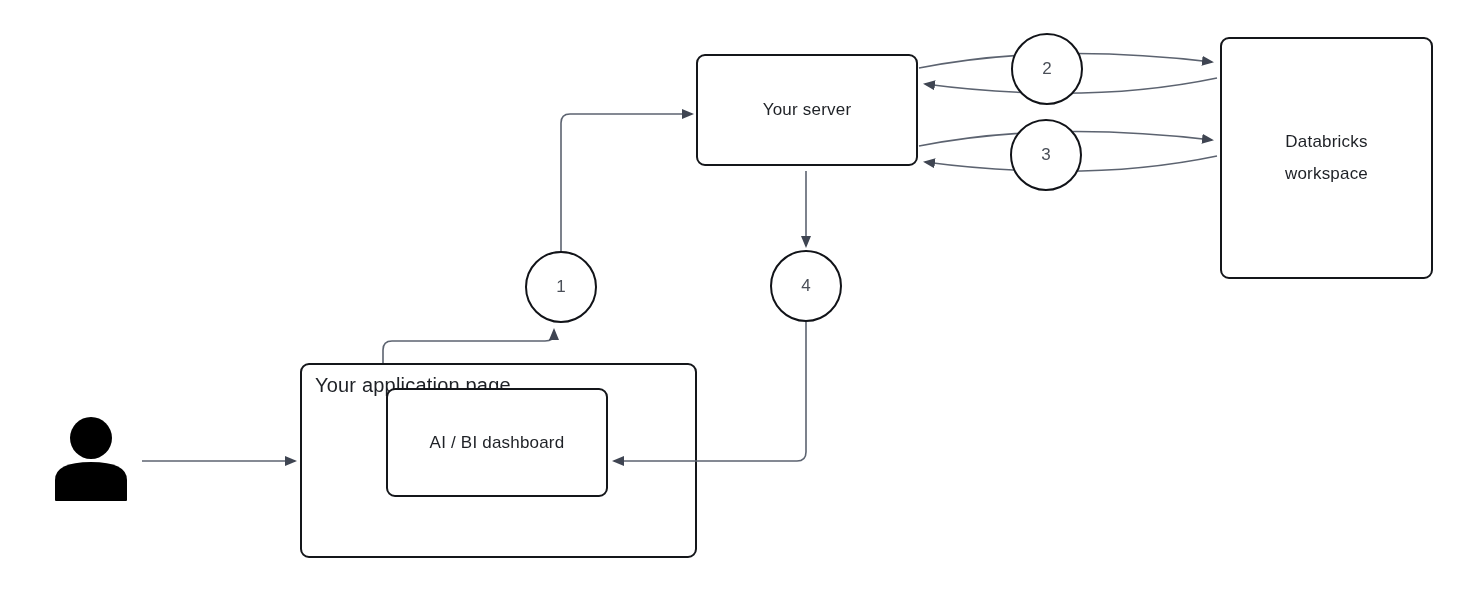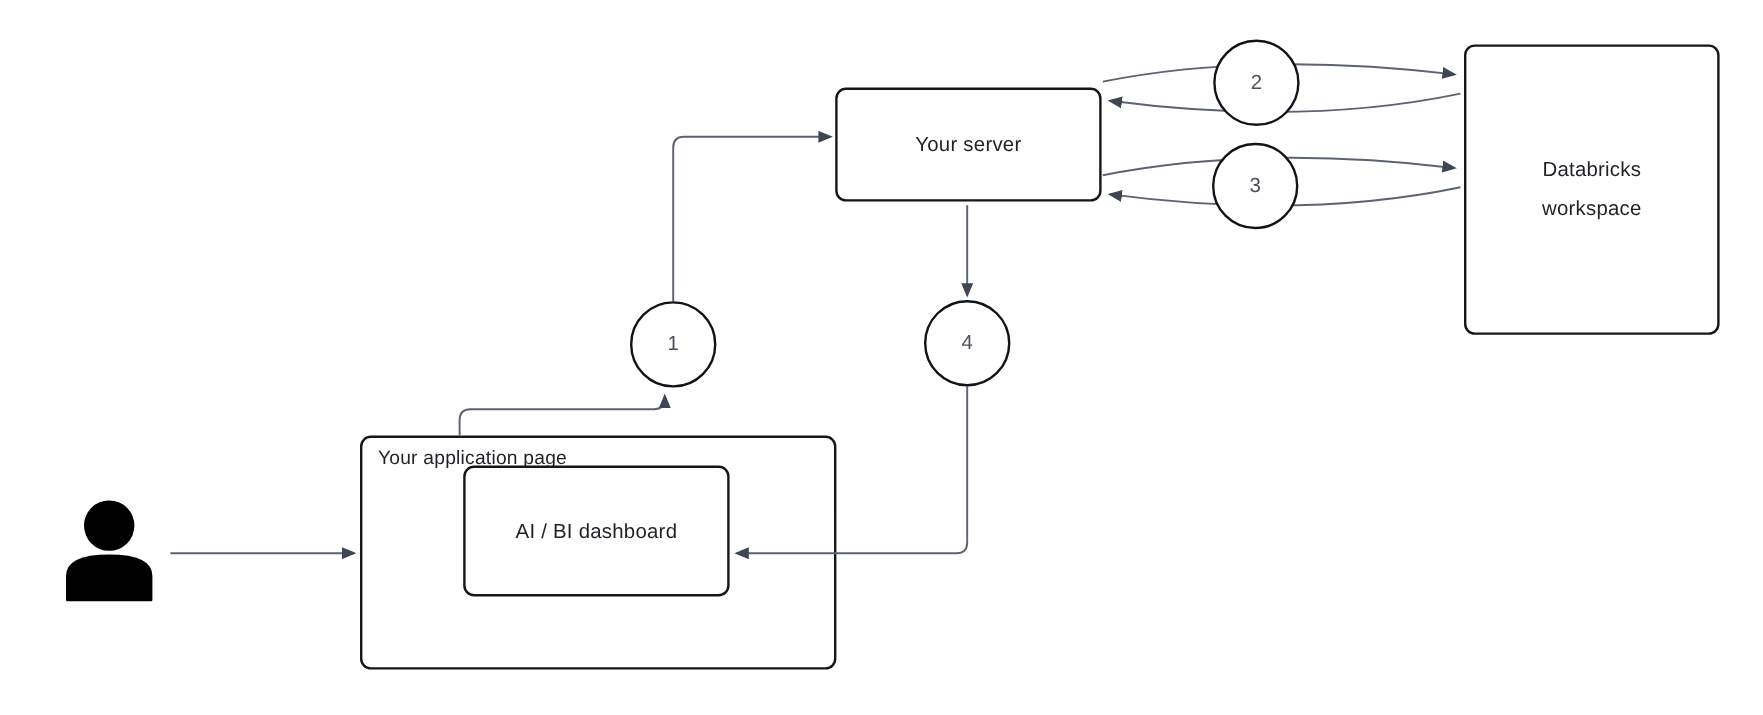--- a/index.html
+++ b/index.html
@@ -29,29 +29,29 @@
     font-size: 17px;
     letter-spacing: 0.2px;
   }
   .app-box {
     left: 300px; top: 363px;
     width: 397px; height: 195px;
   }
   .app-box .corner-label {
     position: absolute;
     left: 13px; top: 9px;
-    font-size: 16px;
+    font-size: 20px;
   }
   .dash-box {
     left: 386px; top: 388px;
     width: 222px; height: 109px;
   }
   .server-box {
-    left: 696px; top: 73px;
-    width: 222px; height: 95px;
+    left: 696px; top: 54px;
+    width: 222px; height: 112px;
   }
   .databricks-box {
     left: 1220px; top: 37px;
     width: 213px; height: 242px; align-items: center;
   }
   .databricks-box .wrap-label {
     display: block;
     max-width: 130px;
     text-align: center;
     line-height: 32px;

